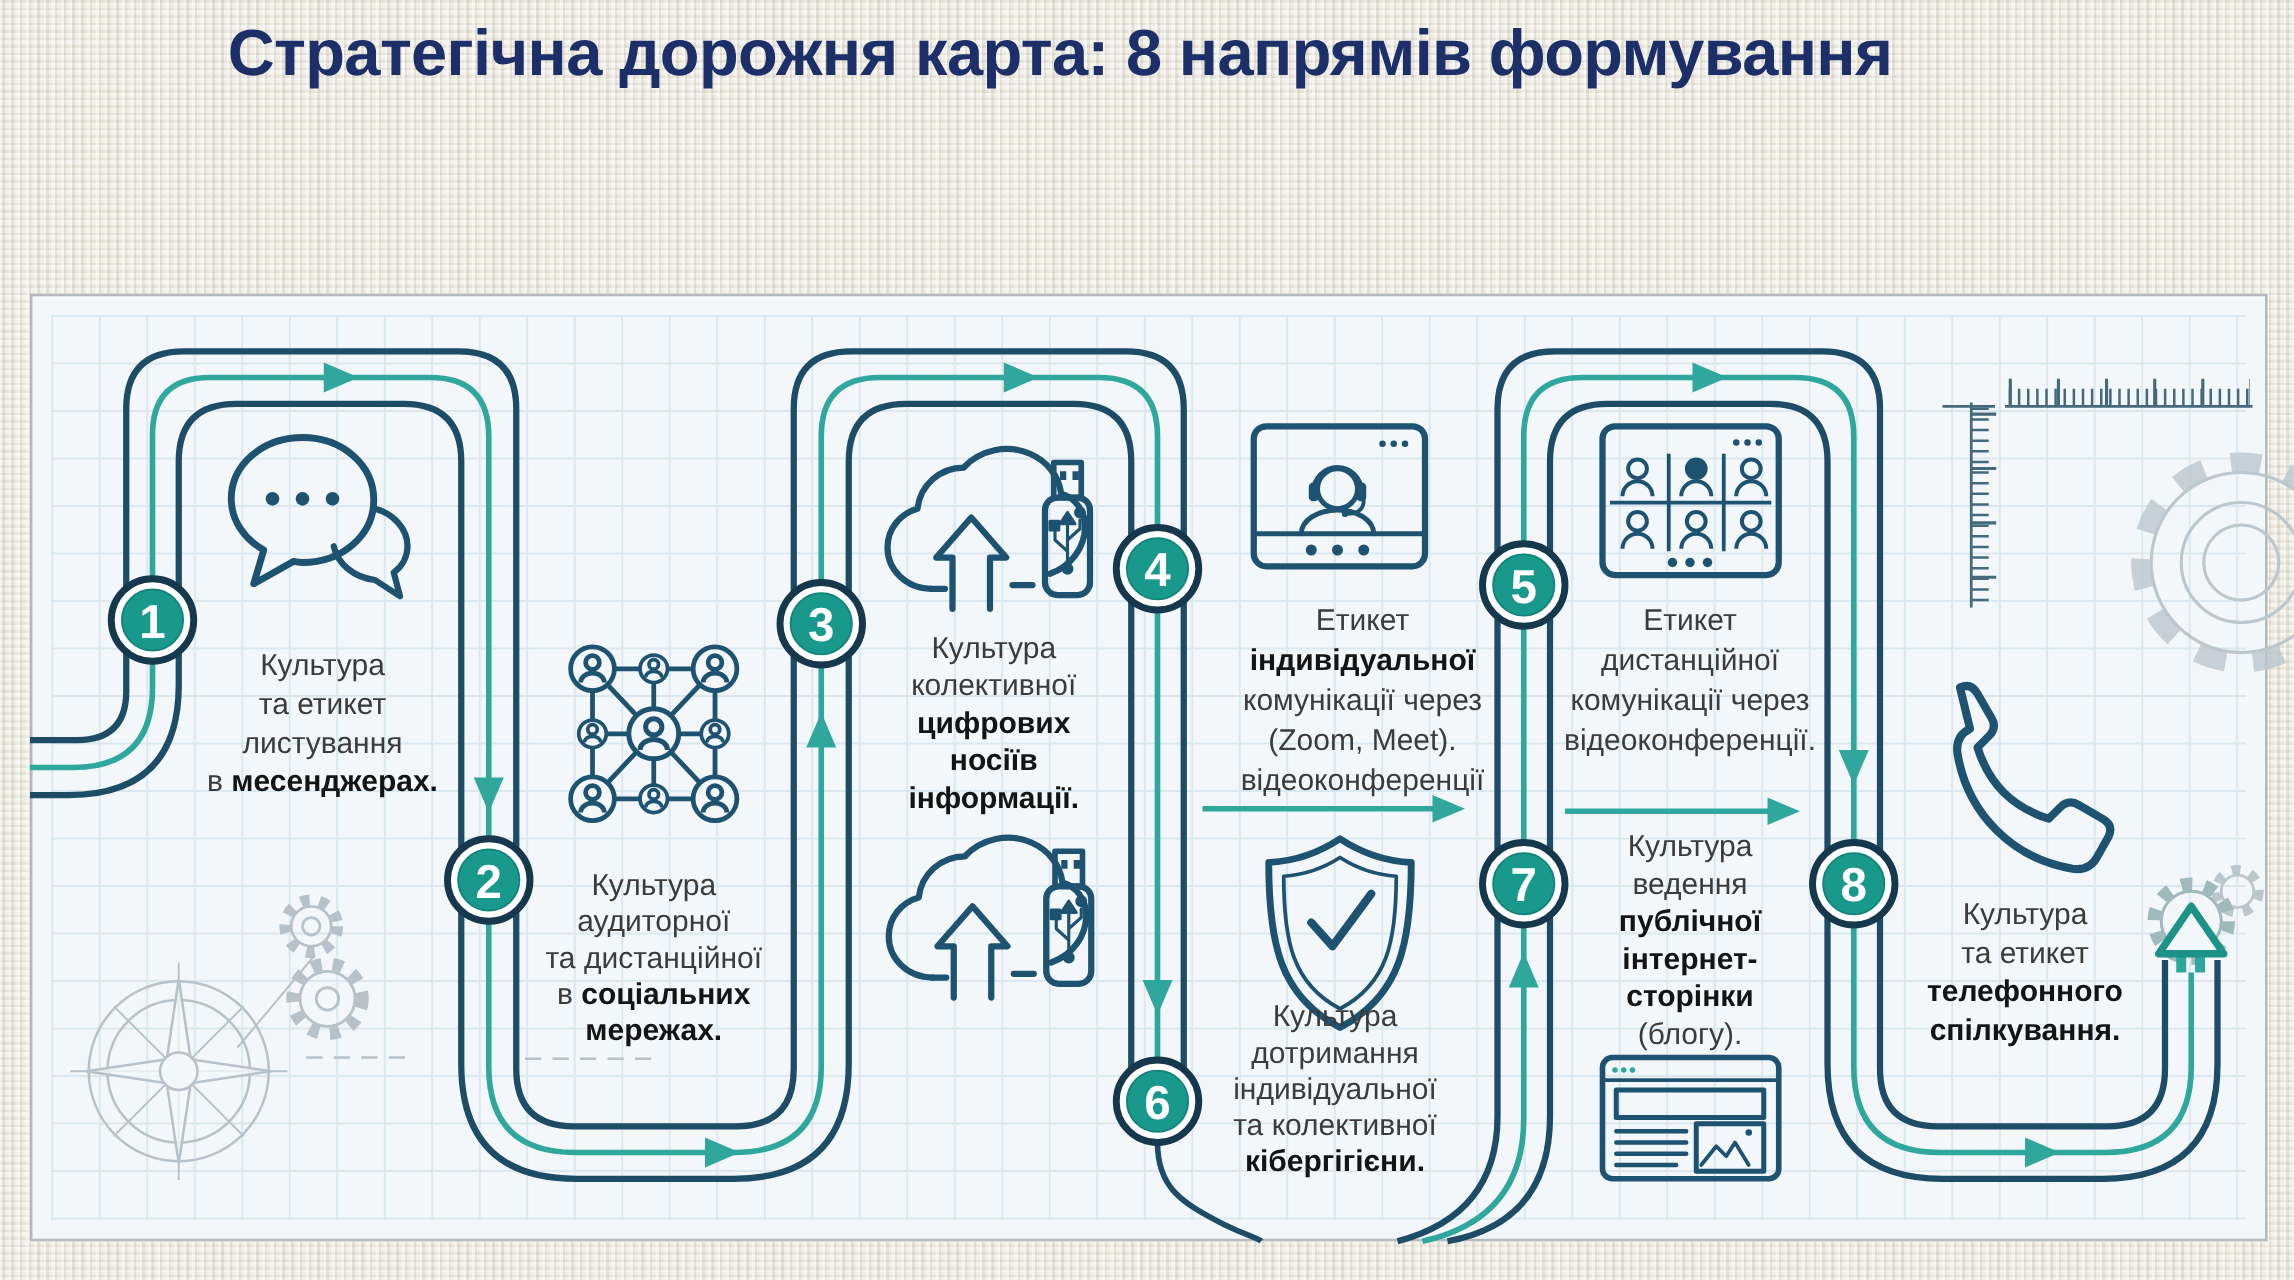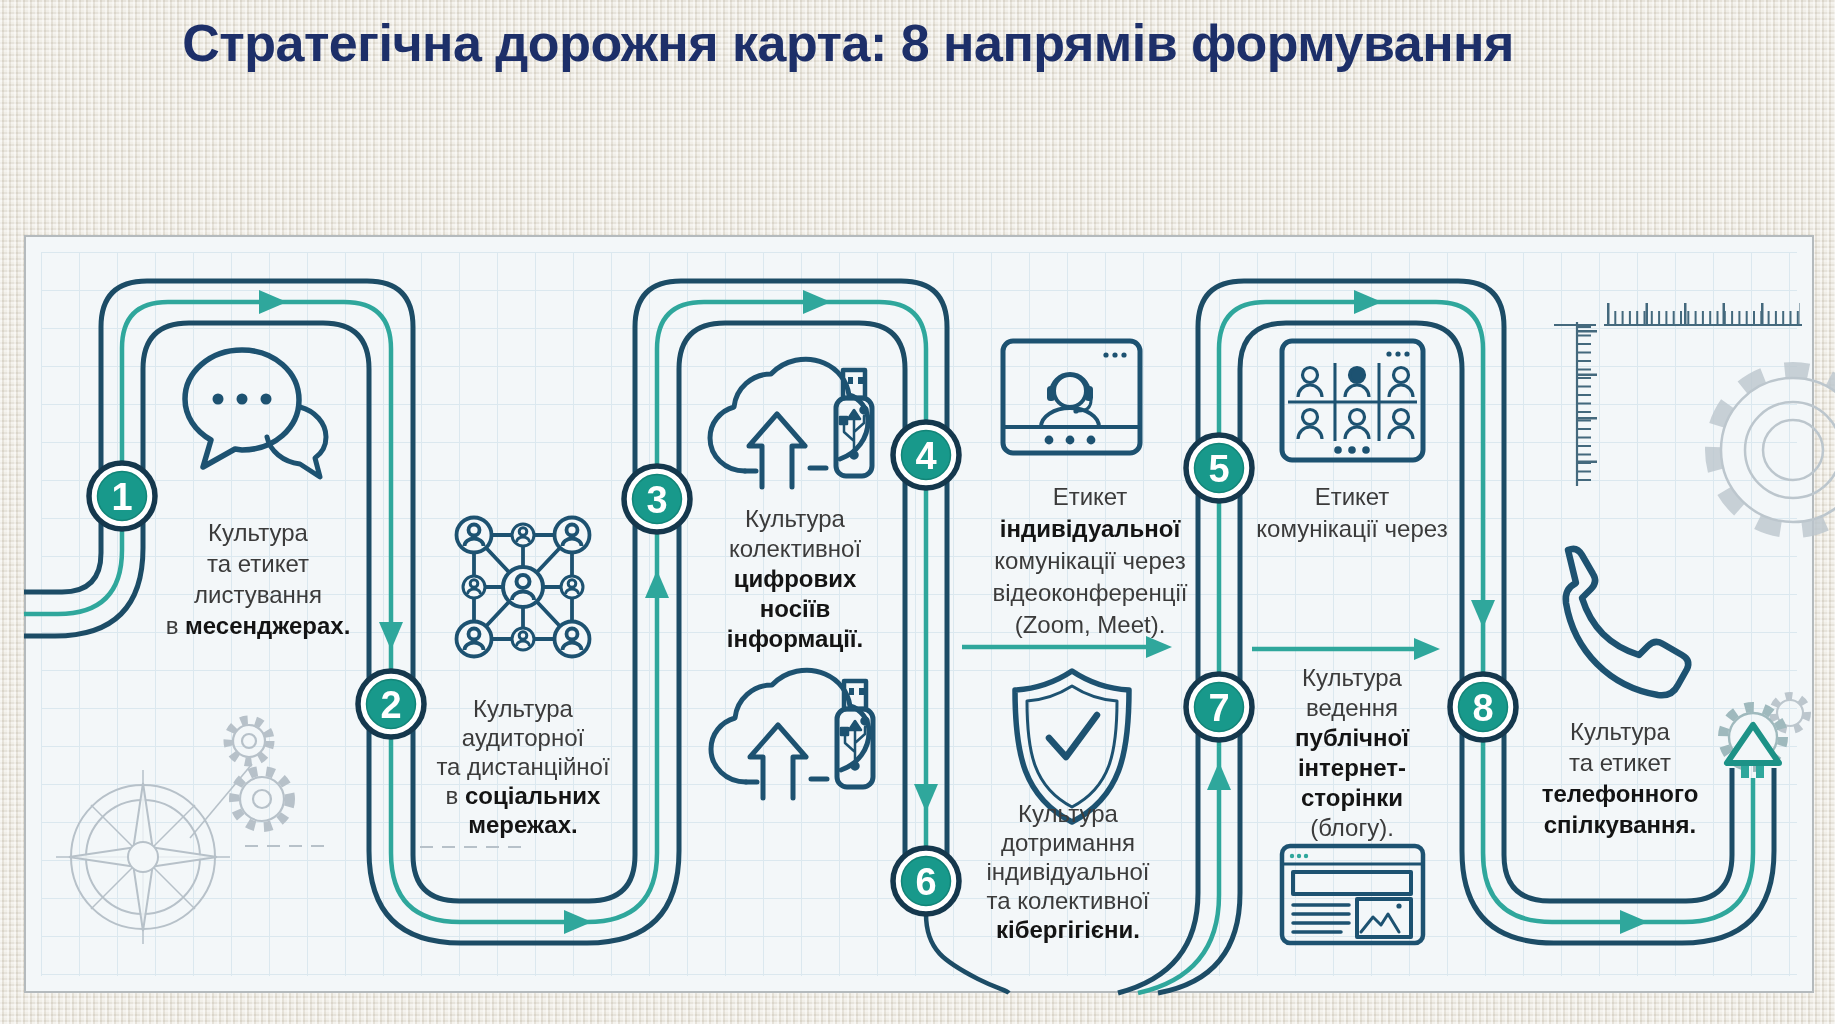--- a/index.html
+++ b/index.html
@@ -340,26 +340,28 @@
   <div class="ln"><span>Культура</span></div>
   <div class="ln"><span>колективної</span></div>
   <div class="ln"><span class="b">цифрових</span></div>
   <div class="ln"><span class="b">носіїв</span></div>
   <div class="ln"><span class="b">інформації.</span></div>
 </div>
 <div class="txt" style="left:958px;top:481px;width:264px;line-height:32px;">
   <div class="ln"><span>Етикет</span></div>
   <div class="ln"><span class="b">індивідуальної</span></div>
   <div class="ln"><span>комунікації через</span></div>
+  <div class="ln"><span>(Zoom, Meet).</span></div>
   <div class="ln"><span>відеоконференції</span></div>
-  <div class="ln"><span>(Zoom, Meet).</span></div>
 </div>
 <div class="txt" style="left:1220px;top:481px;width:264px;line-height:32px;">
   <div class="ln"><span>Етикет</span></div>
+  <div class="ln"><span>дистанційної</span></div>
   <div class="ln"><span>комунікації через</span></div>
+  <div class="ln"><span>відеоконференції.</span></div>
 </div>
 <div class="txt" style="left:948px;top:799px;width:240px;line-height:29px;">
   <div class="ln"><span>Культура</span></div>
   <div class="ln"><span>дотримання</span></div>
   <div class="ln"><span>індивідуальної</span></div>
   <div class="ln"><span>та колективної</span></div>
   <div class="ln"><span class="b">кібергігієни.</span></div>
 </div>
 <div class="txt" style="left:1242px;top:663px;width:220px;line-height:30px;">
   <div class="ln"><span>Культура</span></div>

